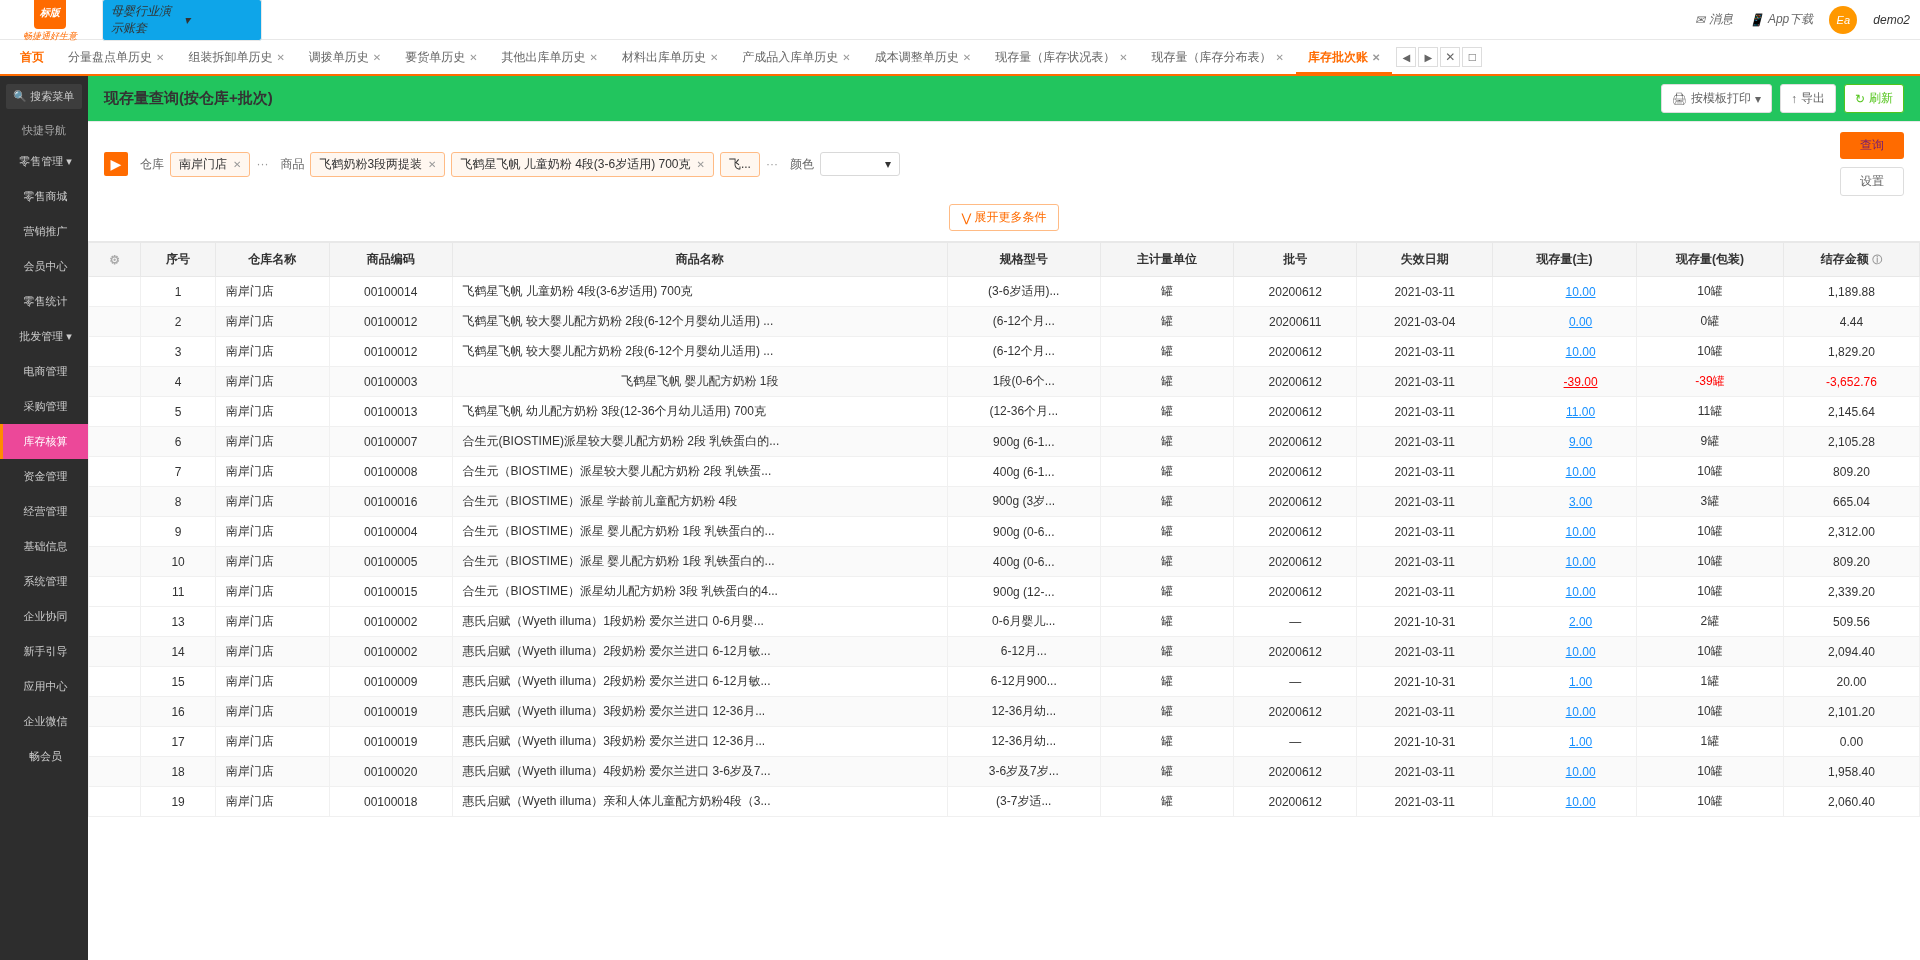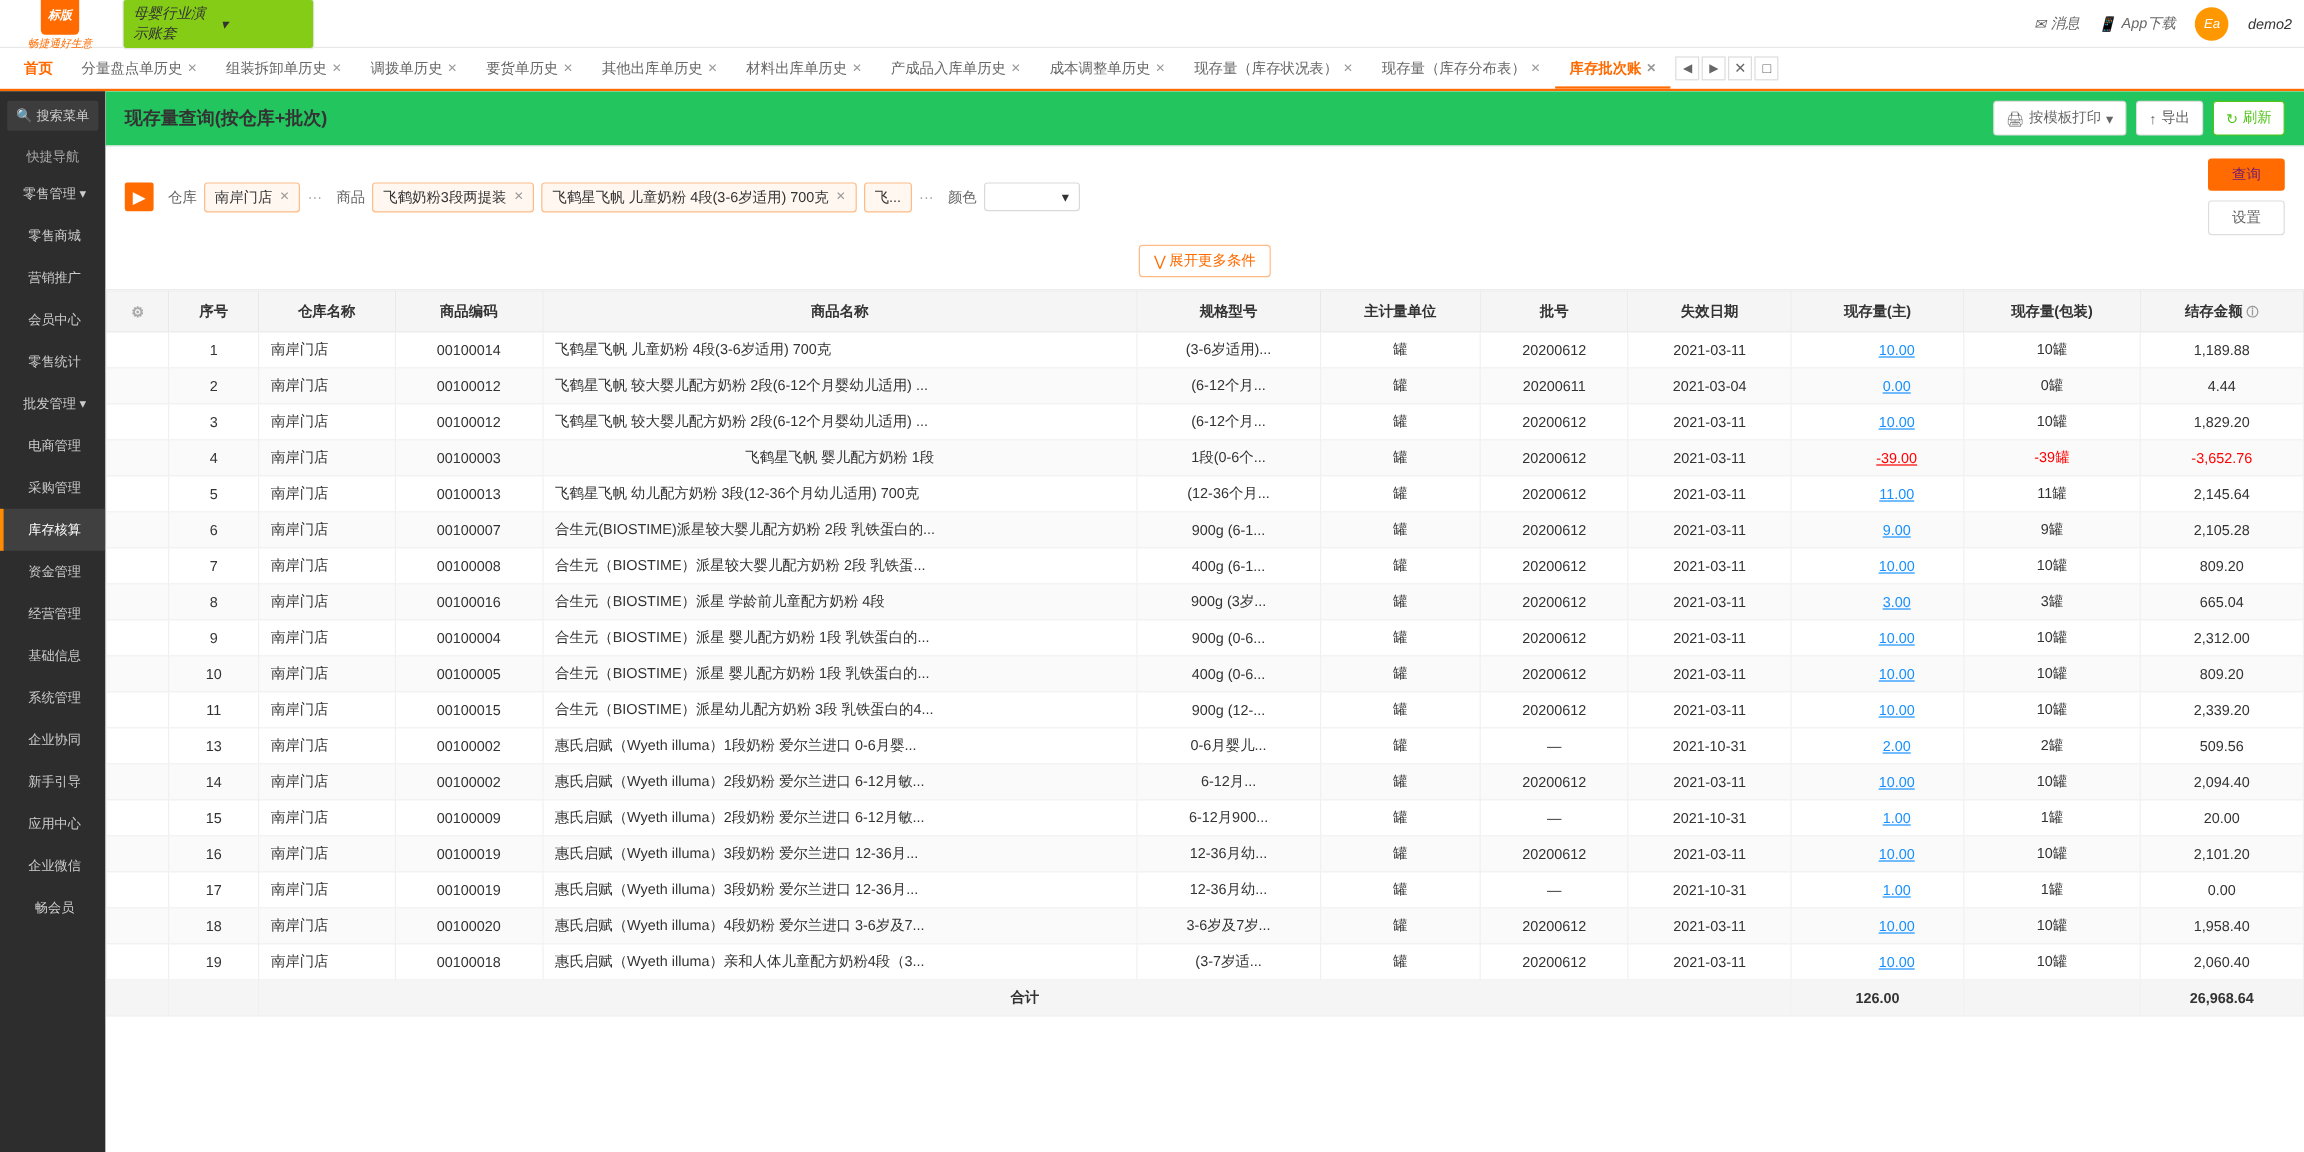--- a/index.html
+++ b/index.html
@@ -7,21 +7,21 @@
 
     
     .top-bar {
       display: flex; align-items: center; height: 40px;
       background: #fff; border-bottom: 1px solid #e8e8e8;
       padding: 0 10px; gap: 12px; font-style: italic;
     }
     .logo-area { display: flex; flex-direction: column; align-items: center; width: 80px; }
     .logo-icon { width: 32px; height: 32px; background: #ff6b00; border-radius: 4px; display: flex; align-items: center; justify-content: center; color: white; font-size: 10px; font-weight: bold; }
     .logo-text { font-size: 9px; color: #ff6b00; margin-top: 1px; }
-    .industry-select { display: flex; align-items: center; gap: 4px; border: 1px solid #e8e8e8; padding: 3px 8px; border-radius: 3px; cursor: pointer; min-width: 160px; background: #84cc16; }
+    .industry-select { display: flex; align-items: center; gap: 4px; border: 1px solid #e8e8e8; padding: 3px 8px; border-radius: 3px; cursor: pointer; min-width: 160px; background: #0ea5e9; }
     .industry-select span { font-size: 12px; color: #333; flex: 1; }
     .top-right { margin-left: auto; display: flex; align-items: center; gap: 16px; }
     .top-btn { display: flex; align-items: center; gap: 4px; cursor: pointer; color: #666; font-size: 12px; }
     .avatar { width: 28px; height: 28px; border-radius: 50%; background: #ff9800; display: flex; align-items: center; justify-content: center; color: white; font-size: 11px; }
 
     
     .nav-tabs {
       display: flex; align-items: center; background: #fff;
       border-bottom: 2px solid #ff6b00; padding: 0 8px;
       overflow: hidden; height: 36px;
@@ -40,21 +40,21 @@
 
     
     .main-layout { display: flex; height: calc(960px - 40px - 36px); }
 
     
     .sidebar { width: 88px; background: #2d2d2d; display: flex; flex-direction: column; overflow-y: auto; }
     .sidebar-search { padding: 8px 6px; }
     .sidebar-search-btn { width: 100%; padding: 5px 0; background: #3d3d3d; border: none; color: #ccc; font-size: 11px; cursor: pointer; border-radius: 2px; display: flex; align-items: center; justify-content: center; gap: 3px; }
     .sidebar-nav-label { padding: 6px 8px; color: #aaa; font-size: 11px; cursor: pointer; display: flex; align-items: center; justify-content: center; }
     .sidebar-item { padding: 10px 4px; color: #ccc; font-size: 11px; text-align: center; cursor: pointer; border-left: 3px solid transparent; }
-    .sidebar-item.active { background: #404040; color: white; border-left: 3px solid #ff8c00; }
+    .sidebar-item.active { background: #ec4899; color: white; border-left: 3px solid #ff8c00; }
 
     
     .main-content { flex: 1; overflow: hidden; display: flex; flex-direction: column; background: #f5f5f5; }
 
     
     .page-header {
       display: flex; align-items: center; justify-content: space-between;
       padding: 8px 16px; background: #22c55e; border-bottom: 1px solid #e8e8e8;
     }
     .page-title { font-size: 15px; font-weight: bold; color: #333; }
@@ -541,25 +541,17 @@
     <td>00100018</td>
     <td class="left" style="max-width:300px;overflow:hidden;text-overflow:ellipsis;">惠氏启赋（Wyeth illuma）亲和人体儿童配方奶粉4段（3...</td>
     <td>(3-7岁适...</td>
     <td>罐</td>
     <td>20200612</td>
     <td>2021-03-11</td>
     <td><span class="link-val">10.00</span></td>
     <td><span class="">10罐</span></td>
     <td><span class="">2,060.40</span></td>
   </tr>
-            <tr class="summary">
-  <td></td>
-  <td></td>
-  <td colspan="7" style="text-align:center;">合计</td>
-  <td>126.00</td>
-  <td></td>
-  <td>26,968.64</td>
-</tr>
           </tbody>
       </table>
     </div>
   </div>
 </div>
 
 </body></html>

